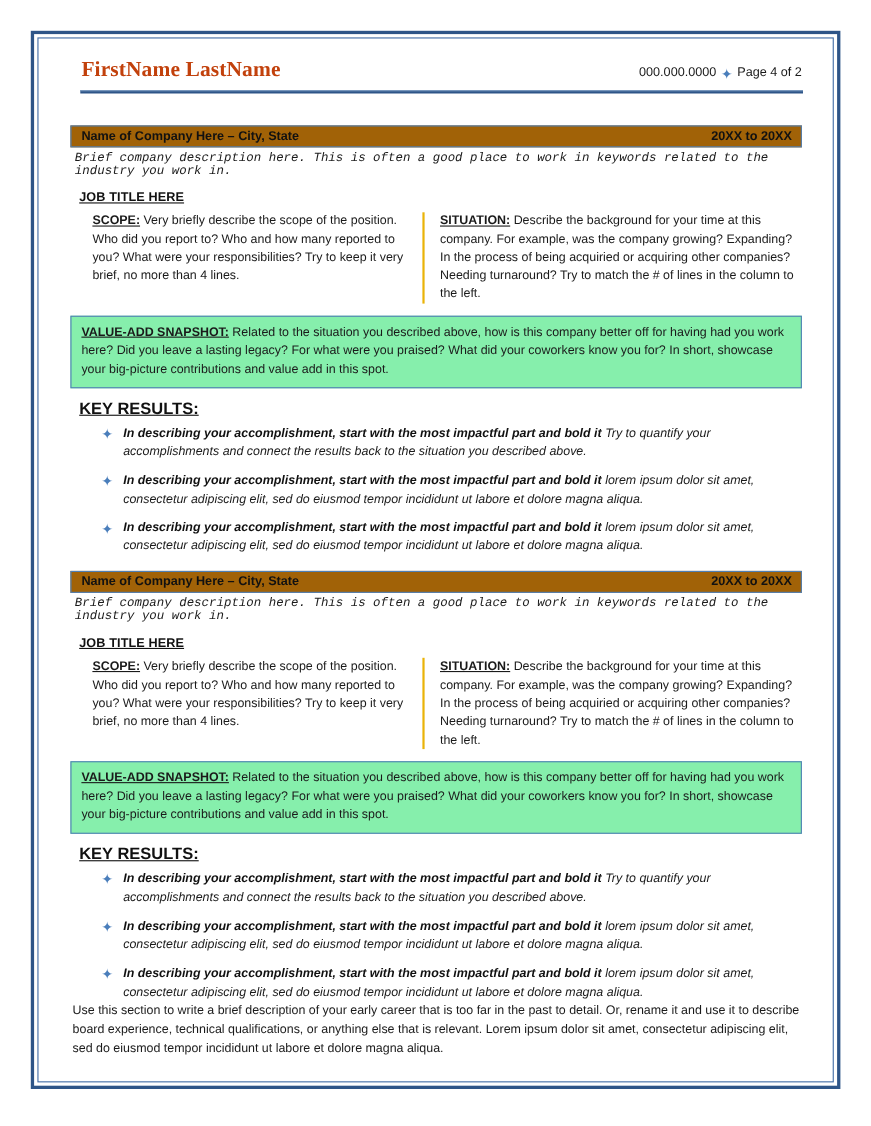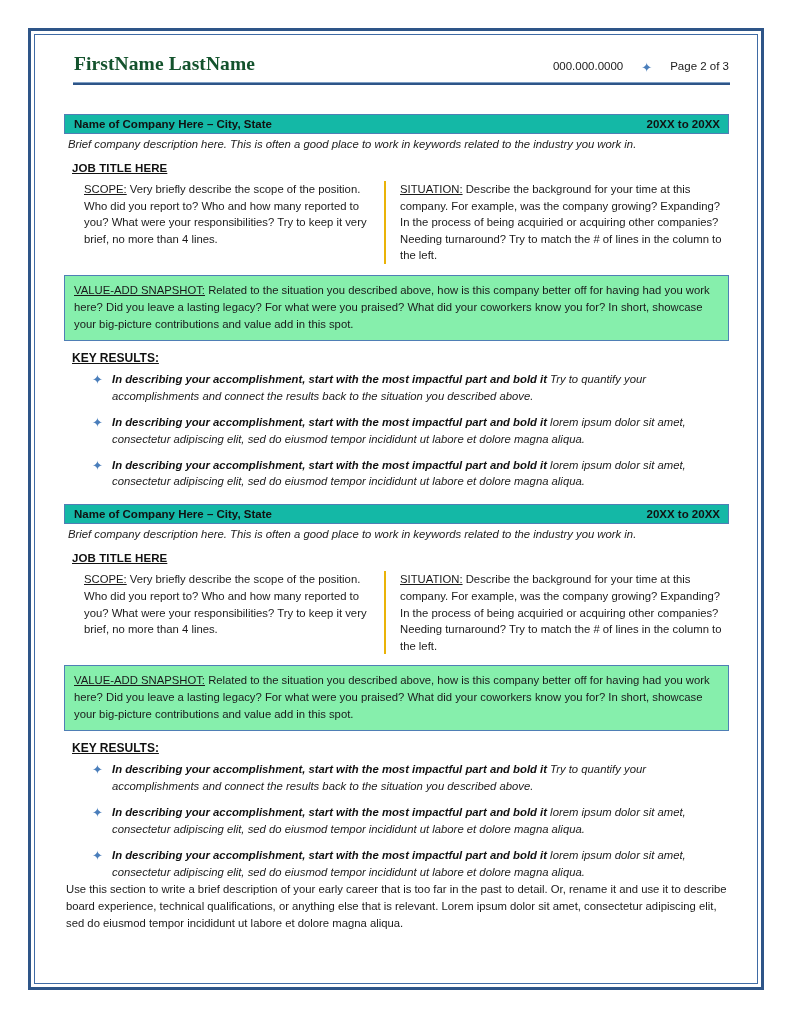--- a/index.html
+++ b/index.html
@@ -47,30 +47,30 @@
   .res-header {
     display: flex;
     align-items: baseline;
     justify-content: space-between;
     padding: 0 7px 0 18px;
   }
   .hdr-name {
     font-family: "Liberation Serif", serif;
     font-size: 19.5px;
     font-weight: bold;
-    color: #14532d;
+    color: #c2410c;
     letter-spacing: 0.1px;
   }
   .hdr-contact {
     font-size: 11.5px;
     color: #1a1a1a;
     white-space: nowrap;
     display: flex;
     align-items: center;
-    gap: 18px;
+    gap: 4px;
   }
   .hdr-sep-icon {
     color: #4a7ebb;
     font-size: 13px;
     line-height: 1;
     position: relative;
     top: 1px;
   }
   .hdr-rule {
     margin: 7px 6px 0 17px;
@@ -83,34 +83,35 @@
   .content {
     padding: 0 7px 0 8px;
     margin-top: 29px;
   }
 
   
   .company-band {
     display: flex;
     align-items: center;
     justify-content: space-between;
-    background: #14b8a6;
+    background: #a16207;
     border: 1px solid #4f7fb5;
     padding: 3px 8px 3px 9px;
     font-size: 11.5px;
     font-weight: bold;
     color: #111111;
   }
   .company-dates { white-space: nowrap; }
 
   .company-desc {
     font-size: 11.3px;
     font-style: italic;
     margin: 4px 0 0 4px;
     color: #1a1a1a;
+    font-family: Liberation Mono, monospace;
   }
 
   .job-title {
     font-size: 11.5px;
     font-weight: bold;
     margin: 12px 0 0 8px;
     letter-spacing: 0.1px;
     color: #111111;
     text-decoration: underline;
   }
@@ -129,36 +130,36 @@
     flex: 1;
     padding-left: 14px;
     border-left: 2px solid #eab308;
   }
   .col-left p, .col-right p {
     margin: 0;
     font-size: 11.3px;
     line-height: 1.47;
     color: #1a1a1a;
   }
-  .lbl { font-weight: normal; text-decoration: underline; }
+  .lbl { font-weight: bold; text-decoration: underline; }
 
   
   .value-add {
     margin: 11px 0 0 0;
     background: #86efac;
     border: 1px solid #4f7fb5;
     padding: 6px 10px 7px 9px;
     font-size: 11.3px;
     line-height: 1.5;
     color: #1a1a1a;
   }
 
   
   .key-results-label {
-    font-size: 12px;
+    font-size: 15px;
     font-weight: bold;
     text-decoration: underline;
     margin: 10px 0 0 8px;
     color: #111111;
   }
   .bullets { margin: 6px 0 0 0; padding: 0; list-style: none; }
   .bullet-row {
     display: flex;
     margin-bottom: 9px;
     padding-left: 28px;
@@ -206,21 +207,21 @@
 <div class="page-frame">
   <div class="page-frame-inner"></div>
 
   <div class="page-body">
 
     <div class="res-header">
       <div class="hdr-name">FirstName LastName</div>
       <div class="hdr-contact">
         <span>000.000.0000</span>
         <span class="hdr-sep-icon">✦</span>
-        <span>Page 2 of 3</span>
+        <span>Page 4 of 2</span>
       </div>
     </div>
     <div class="hdr-rule"></div>
 
     <div class="content">
 
       <div class="exp-block">
         <div class="company-band">
           <span>Name of Company Here – City, State</span>
           <span class="company-dates">20XX to 20XX</span>

